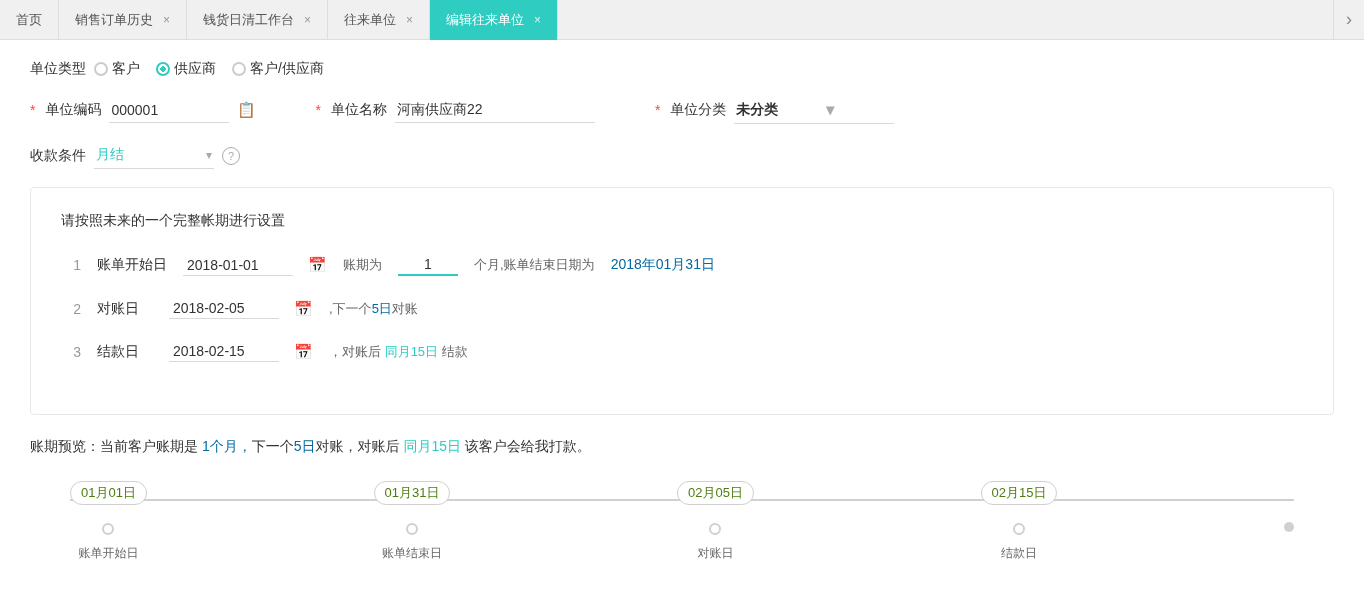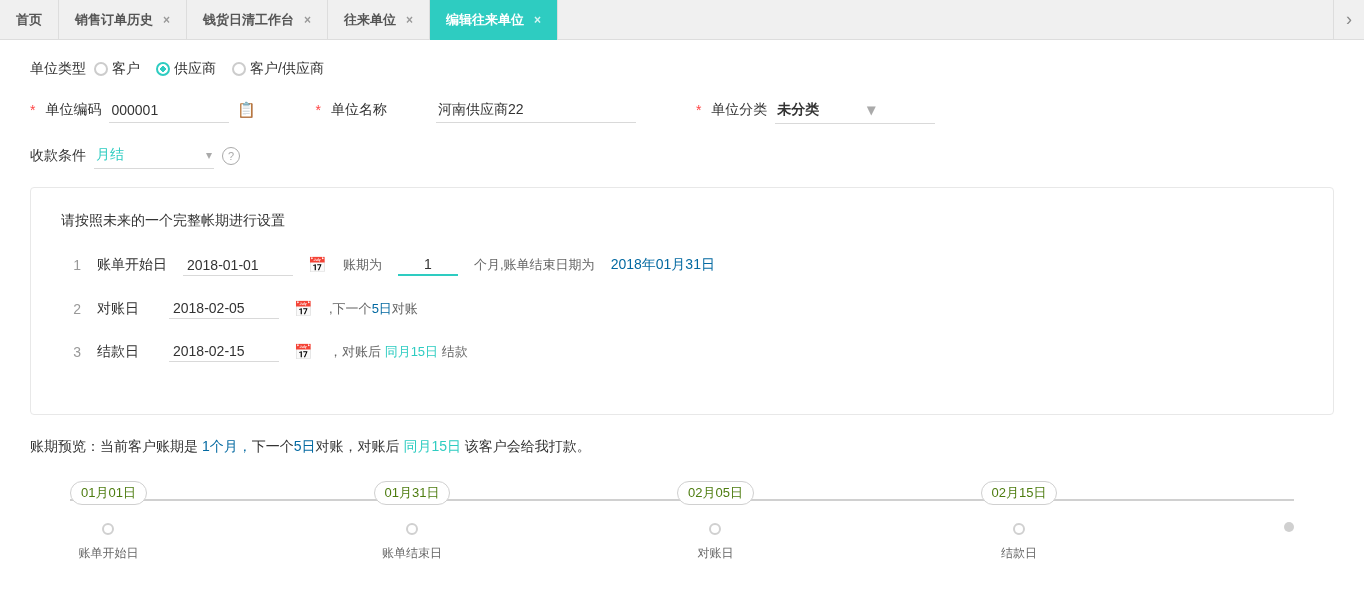--- a/index.html
+++ b/index.html
@@ -18,21 +18,20 @@
       display: flex;
       align-items: center;
       padding: 0 16px;
       height: 40px;
       cursor: pointer;
       font-size: 13px;
       color: #555;
       border-right: 1px solid #ddd;
       white-space: nowrap;
       gap: 6px;
-      font-weight: bold;
     }
     .tab.active-teal {
       background: #2eccc1;
       color: #fff;
     }
     .tab-close {
       font-size: 12px;
       color: #999;
       cursor: pointer;
       margin-left: 4px;
@@ -103,21 +102,21 @@
     .input-field {
       border: none;
       border-bottom: 1px solid #d9d9d9;
       outline: none;
       padding: 4px 2px;
       font-size: 14px;
       color: #333;
       background: transparent;
     }
     .input-narrow { width: 120px; }
-    .input-medium { width: 200px; margin-left: 41px; }
+    .input-medium { width: 200px; }
 
     
     .cal-icon {
       width: 18px; height: 18px;
       display: inline-flex; align-items: center; justify-content: center;
       color: #2eccc1; cursor: pointer; font-size: 15px;
     }
 
     
     .dropdown-field {

